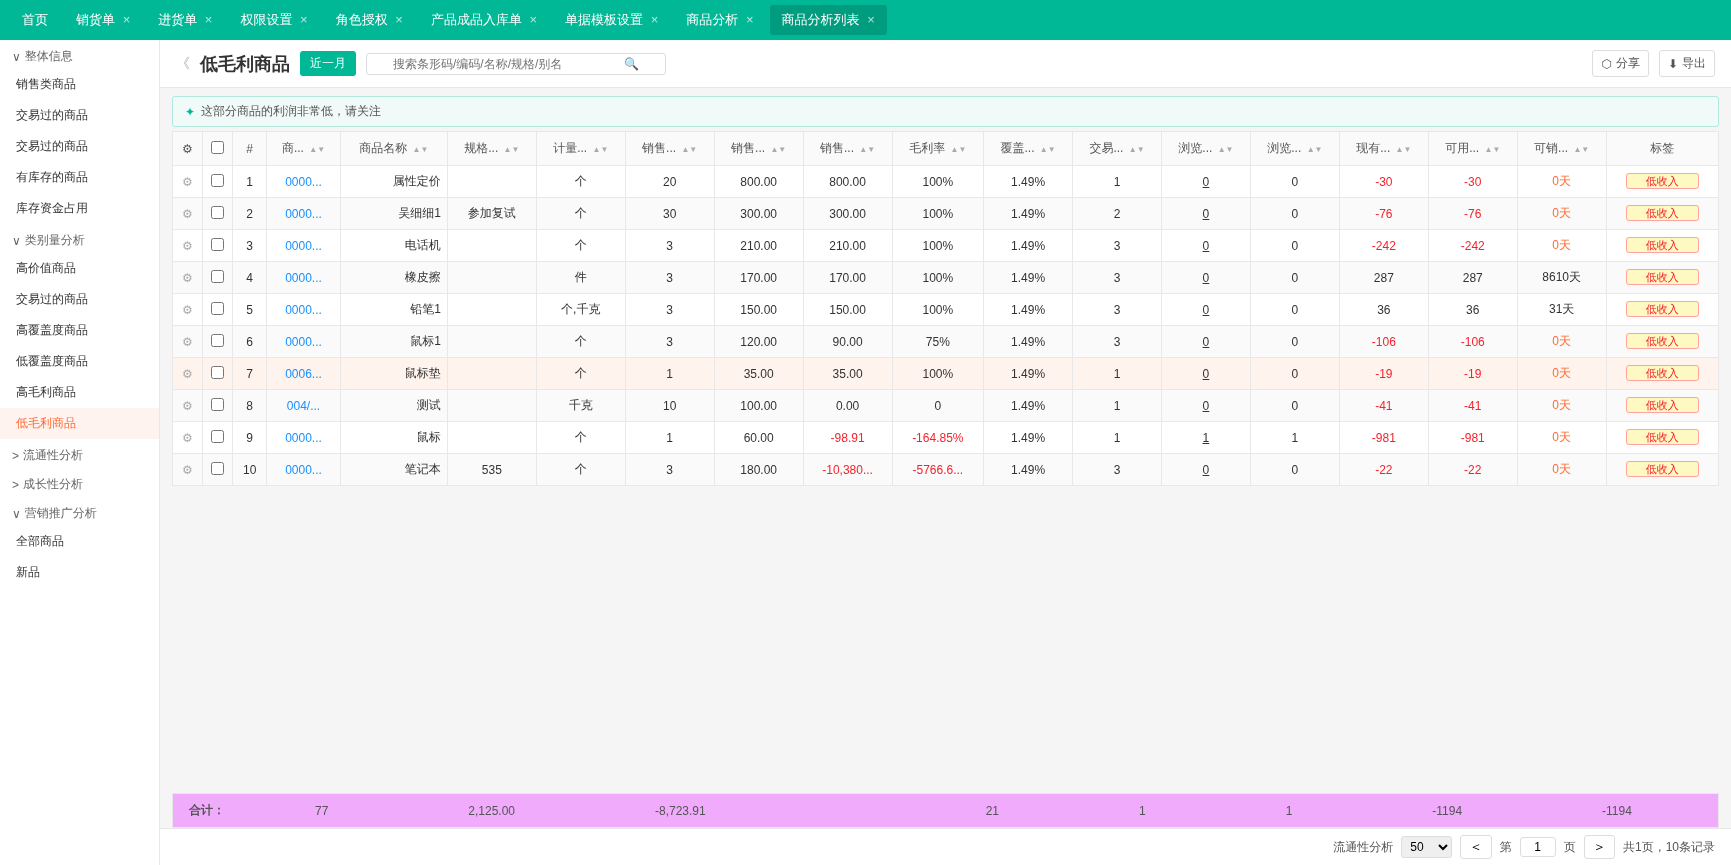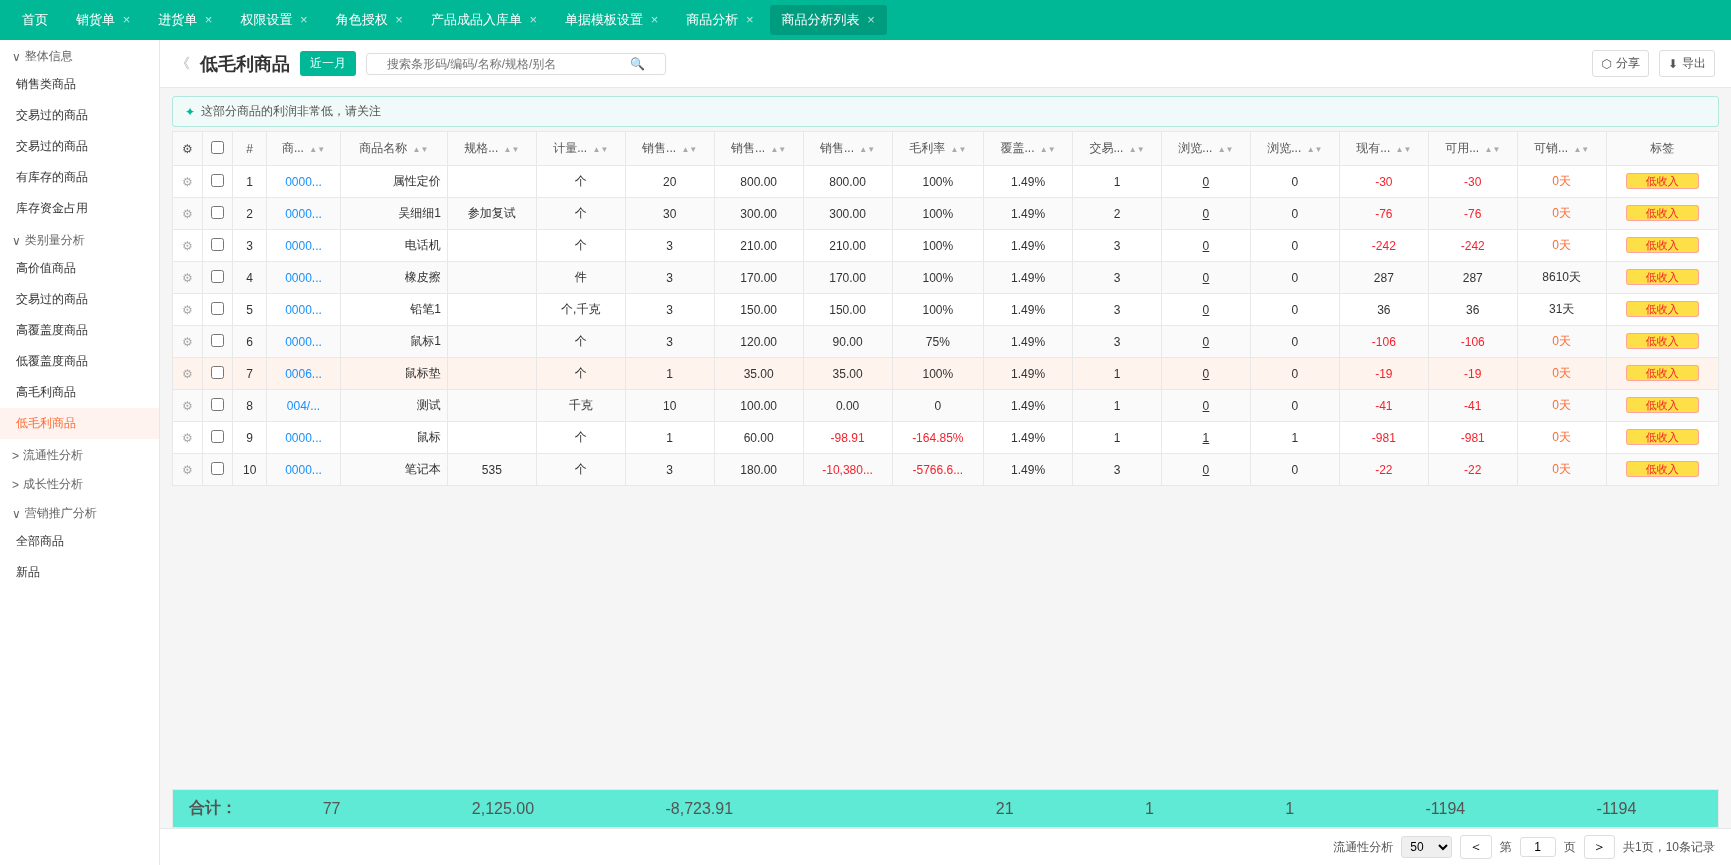--- a/index.html
+++ b/index.html
@@ -86,21 +86,21 @@
       padding: 4px 10px;
       border-radius: 3px;
       cursor: pointer;
       font-size: 12px;
     }
     .search-box {
       display: flex;
       align-items: center;
       border: 1px solid #ddd;
       border-radius: 3px;
-      padding: 3px 20px;
+      padding: 3px 26px;
       gap: 6px;
       flex: 1;
       max-width: 300px;
     }
     .search-box input {
       border: none;
       outline: none;
       font-size: 12px;
       flex: 1;
       color: #999;
@@ -166,37 +166,37 @@
     tbody tr.highlighted { background: #fff3ed; }
     tbody td {
       border: 1px solid #e8e8e8;
       padding: 7px 6px;
       text-align: center;
       color: #333;
       white-space: nowrap;
     }
     tbody td.text-left { text-align: right; }
     .tag-low-income {
-      background: #fde047;
+      background: #fef9c3;
       color: #f5222d;
       border: 1px solid #ffa39e;
       border-radius: 3px;
       padding: 1px 19px;
       font-size: 11px;
     }
 
     
     .table-footer {
-      background: #5eead4;
+      background: #f0abfc;
       border: 1px solid #e8e8e8;
       padding: 8px 16px;
       display: flex;
       align-items: center;
       gap: 20px;
-      font-size: 16px;
+      font-size: 12px;
       color: #555;
       margin: 0 12px;
     }
     .footer-label { font-weight: bold; }
 
     
     .pagination-bar {
       background: #fff;
       border-top: 1px solid #e8e8e8;
       padding: 6px 16px;

